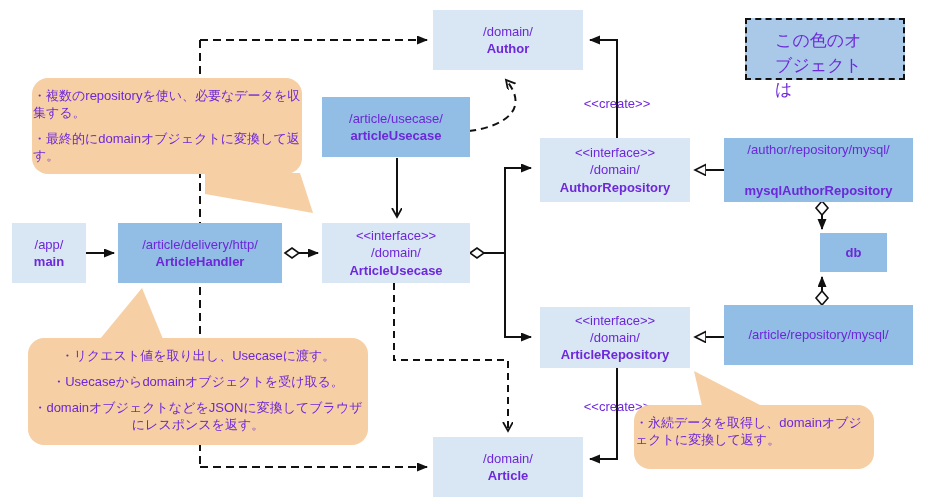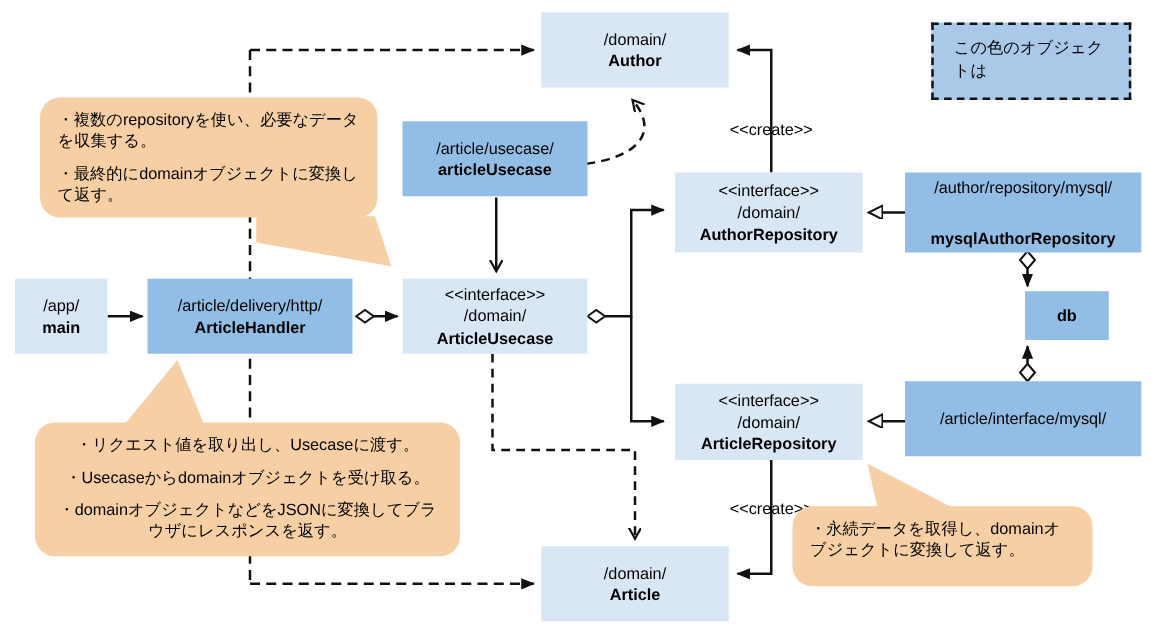--- a/index.html
+++ b/index.html
@@ -1,39 +1,39 @@
 <!DOCTYPE html>
 <html style="--box-light: #d9e6f4; --box-mid: #92bde4; --note-fill: #aac9e9; --bubble: #f7cfa4; --line: #111111;"><head>
 <meta charset="utf-8">
 <style>
   html,body{margin:0;padding:0;background:#ffffff;}
   #canvas{
     position:relative;width:928px;height:504px;overflow:hidden;
     font-family:"Liberation Sans","DejaVu Sans",sans-serif;
-    color:#000000;background:#ffffff;
+    color:#6d28d9;background:#ffffff;
   }
   svg.layer{position:absolute;left:0;top:0;z-index:1;}
   svg.tails{position:absolute;left:0;top:0;z-index:3;pointer-events:none;}
   .node{
     position:absolute;z-index:2;display:flex;flex-direction:column;
     align-items:center;justify-content:center;text-align:center;
     font-size:13px;line-height:1.32;
   }
   .node .nm{font-weight:bold;}
   .light{background:var(--box-light,#d9e6f4);}
   .mid{background:var(--box-mid,#92bde4);align-items:center;}
   .legend{
     position:absolute;z-index:2;background:var(--note-fill,#aac9e9);
-    border:2px dashed #111;font-size:13px;line-height:1.45;
-    padding:9px 16px;box-sizing:border-box;
+    border:2px dashed #111;font-size:17px;line-height:1.45;
+    padding:9px 28px;box-sizing:border-box;
   }
   .callout{
     position:absolute;z-index:3;background:var(--bubble,#f7cfa4);
     border-radius:16px;font-size:13px;line-height:1.3;
-    padding:10px 14px;box-sizing:border-box;
+    padding:10px 1px;box-sizing:border-box;
   }
   .callout p{margin:0 0 9px 0;}
   .callout p:last-child{margin-bottom:0;}
   .edge-label{
     position:absolute;z-index:2;font-size:13px;
     white-space:nowrap;transform:translateX(-50%);
   }
 </style>
 </head>
 <body>
@@ -128,21 +128,21 @@
     <span class="nm">db</span>
   </div>
 
   <div class="node light" style="left:540px;top:307px;width:150px;height:61px;">
     <span>&lt;&lt;interface&gt;&gt;</span>
     <span>/domain/</span>
     <span class="nm">ArticleRepository</span>
   </div>
 
   <div class="node mid" style="left:724px;top:305px;width:189px;height:60px;">
-    <span>/article/interface/mysql/</span>
+    <span>/article/repository/mysql/</span>
   </div>
 
   <div class="node light" style="left:433px;top:437px;width:150px;height:60px;">
     <span>/domain/</span>
     <span class="nm">Article</span>
   </div>
 
   <div class="edge-label" style="left:617px;top:96px;">&lt;&lt;create&gt;&gt;</div>
   <div class="edge-label" style="left:617px;top:399px;">&lt;&lt;create&gt;&gt;</div>
 

